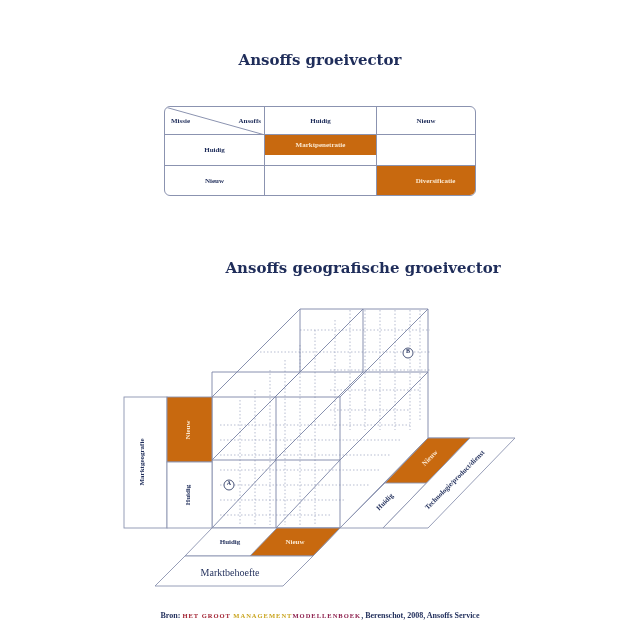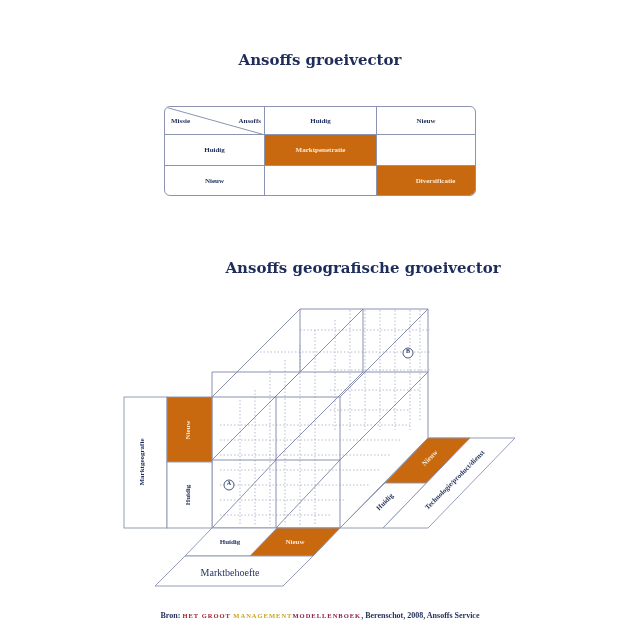--- a/index.html
+++ b/index.html
@@ -43,21 +43,21 @@
   <svg width="100" height="28" style="position:absolute; left:0; top:0;">
     <line x1="0" y1="0" x2="100" y2="28" stroke="#8b93b0" stroke-width="1"></line>
   </svg>
   <div class="cell" style="left:6px; top:8px; width:30px; height:12px; justify-content:flex-start;">Missie</div>
   <div class="cell" style="left:60px; top:8px; width:36px; height:12px; justify-content:flex-end;">Ansoffs</div>
 
   <div class="cell" style="left:100px; top:0; width:111px; height:27px;">Huidig</div>
   <div class="cell" style="left:212px; top:0; width:98px; height:27px;">Nieuw</div>
 
   <div class="cell" style="left:0; top:28px; width:99px; height:30px;">Huidig</div>
-  <div class="cell orange" style="left:100px; top:28px; width:111px; height:30px;text-align:right;">Marktpenetratie</div>
+  <div class="cell orange" style="left:100px; top:28px; width:111px; height:20px;text-align:right;">Marktpenetratie</div>
 
   <div class="cell" style="left:0; top:59px; width:99px; height:29px;">Nieuw</div>
   <div class="cell orange" style="left:212px; top:59px; width:117px; height:29px;">Diversificatie</div>
 </div>
 
 <div id="t2" class="title">Ansoffs geografische groeivector</div>
 
 <svg width="640" height="640">
   <g stroke="#7b84a6" stroke-width="0.9" fill="none">
 

